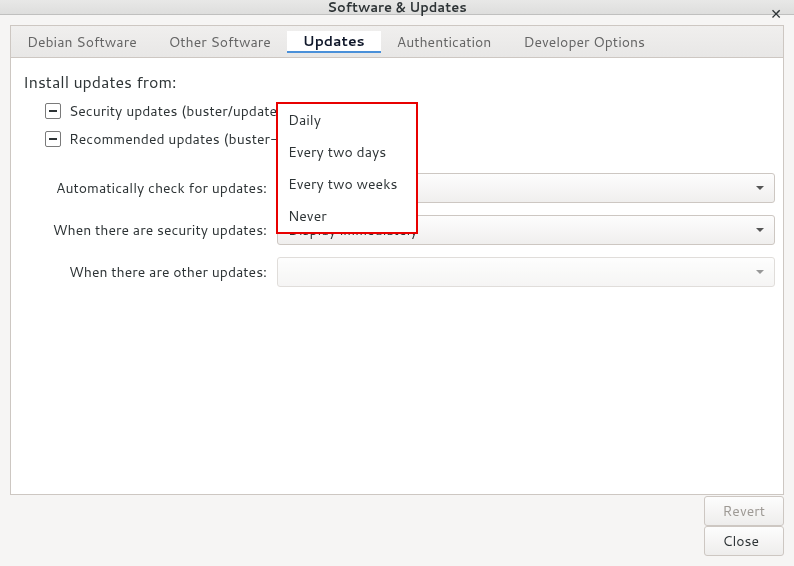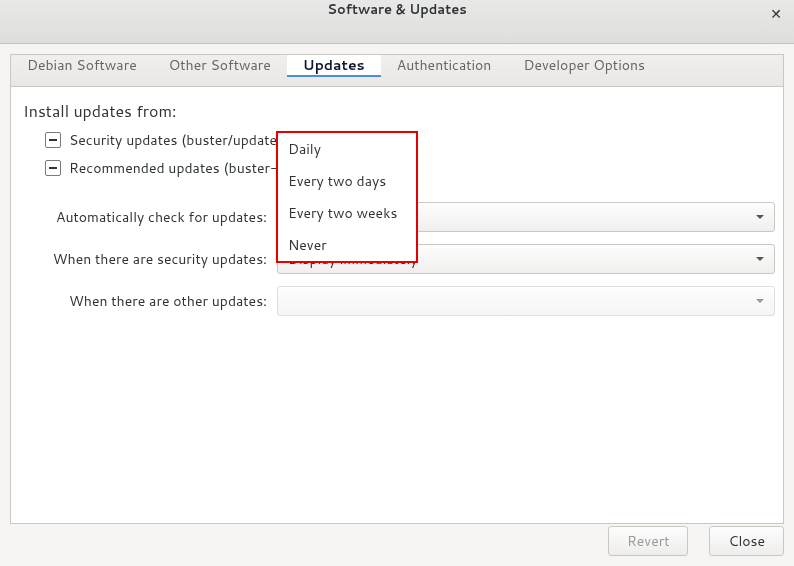--- a/index.html
+++ b/index.html
@@ -11,25 +11,25 @@
       font-family: "Cantarell", "Segoe UI", sans-serif;
       font-size: 14px;
       color: #2e3436;
       background: #f6f5f4;
       width: 794px;
       height: 566px;
       overflow: hidden;
       position: relative;
     }
     .titlebar {
-      height: 44px;
+      height: 15px;
       background: linear-gradient(to bottom, #e8e8e7, #dededd);
       border-bottom: 1px solid #c0c0bf;
       display: flex;
-      align-items: flex-start;
+      align-items: center;
       justify-content: center;
       position: relative;
     }
     .titlebar-title {
       font-weight: bold;
       font-size: 13px;
       color: #2e3436;
     }
     .close-btn {
       position: absolute;
@@ -51,21 +51,21 @@
       border: 1px solid #cdc7c2;
       background: #ffffff;
       height: 470px;
       position: relative;
     }
     .tab-bar {
       display: flex;
       background: linear-gradient(to bottom, #f0efee, #e8e7e6);
       border-bottom: 1px solid #cdc7c2;
       height: 32px;
-      align-items: flex-start;
+      align-items: center;
     }
     .tab {
       padding: 0 16px;
       display: flex;
       align-items: center;
       color: #656565;
       cursor: pointer;
       font-size: 14px;
     }
     .tab.active {
@@ -162,21 +162,22 @@
     .dropdown-item {
       padding: 6px 10px;
       font-size: 14px;
       cursor: pointer;
     }
     .footer {
       position: absolute;
       bottom: 10px;
       right: 10px;
       display: flex;
-      gap: 21px;
+      gap: 0;
+      flex-direction: column;
     }
     .btn {
       height: 30px;
       padding: 0 18px;
       border: 1px solid #cdc7c2;
       border-radius: 3px;
       background: linear-gradient(to bottom, #fdfdfd, #eeedec);
       font-size: 14px;
       color: #2e3436;
       cursor: pointer;

